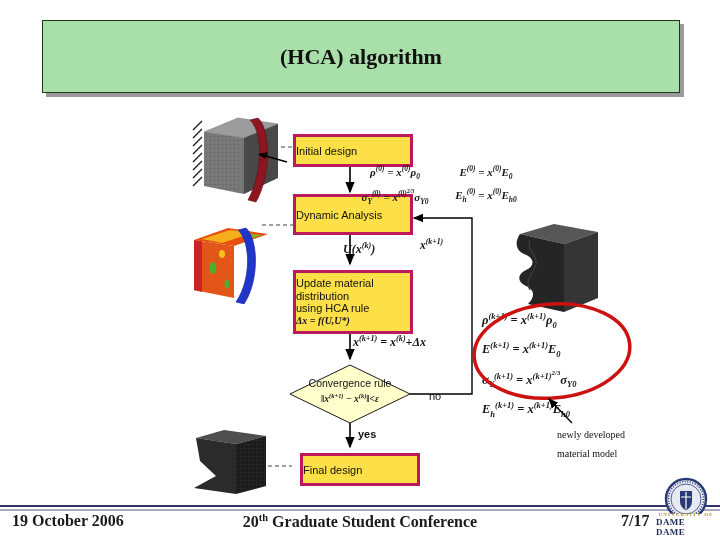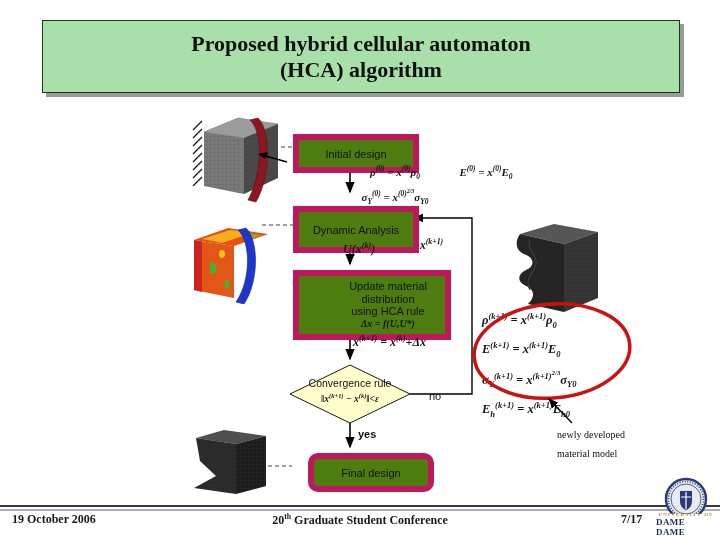--- a/index.html
+++ b/index.html
@@ -6,27 +6,27 @@
   .slide{position:relative;width:720px;height:540px;background:#ffffff;overflow:hidden;
          font-family:"Liberation Serif",serif;color:#111;}
 
   
   .title-box{position:absolute;left:42px;top:20px;width:636px;height:71px;
     background:#a9dfa9;border:1px solid #1d3a1d;box-shadow:4px 4px 0 #9a9a9a;
     display:flex;flex-direction:column;align-items:center;justify-content:center;}
   .title-box .t-line{font-size:22px;font-weight:600;line-height:26px;color:#101010;}
 
   
-  .fbox{position:absolute;background:#4d7c0f;border:6px solid #be185d;z-index:3;
-    display:flex;flex-direction:column;align-items:center;justify-content:center;
+  .fbox{position:absolute;background:#fde047;border:3px solid #be185d;z-index:3;
+    display:flex;flex-direction:column;align-items:flex-start;justify-content:center;
     font-family:"Liberation Sans",sans-serif;font-size:11px;color:#111;text-align:center;}
   .box-initial{left:293px;top:134px;width:114px;height:27px;}
-  .box-dynamic{left:293px;top:206px;width:114px;height:35px;}
-  .box-update{left:293px;top:270px;width:114px;height:58px;line-height:12.5px;padding-left:32px;}
-  .box-final{left:308px;top:453px;width:114px;height:27px;border-radius:10px;}
+  .box-dynamic{left:293px;top:194px;width:114px;height:35px;}
+  .box-update{left:293px;top:270px;width:114px;height:58px;line-height:12.5px;}
+  .box-final{left:300px;top:453px;width:114px;height:27px;}
 
   
   .eq{font-family:"Liberation Serif",serif;font-style:italic;font-weight:bold;color:#151515;}
   .eq sup{font-size:68%;font-style:italic;}
   .eq sub{font-size:68%;font-style:italic;}
   .eq sup sup{font-size:80%;}
   .lbl{position:absolute;z-index:4;}
   .eq-init{width:100px;text-align:center;font-size:11px;line-height:15px;}
   .eq-init-left{left:348px;top:161px;width:94px;}
   .eq-init-right{left:436px;top:161px;}
@@ -42,37 +42,36 @@
   .annotation{left:557px;top:425px;font-size:10px;line-height:19px;color:#101010;}
 
   
   .svg-under{position:absolute;left:0;top:0;z-index:1;}
   .fig{position:absolute;z-index:2;}
   .svg-over{position:absolute;left:0;top:0;z-index:6;pointer-events:none;}
 
   
   .footer-line-navy{position:absolute;left:0;top:505px;width:720px;height:2px;background:#333366;z-index:5;}
   .footer-line-silver{position:absolute;left:0;top:509px;width:720px;height:2px;background:#aab;z-index:5;}
-  .footer-text{position:absolute;top:512px;font-size:12px;font-weight:700;color:#1a1a1a;z-index:5;}
+  .footer-text{position:absolute;top:512px;font-size:16px;font-weight:700;color:#1a1a1a;z-index:5;}
   .footer-date{left:12px;}
   .footer-conf{left:0;width:720px;text-align:center;}
   .footer-conf sup{font-size:65%;}
   .footer-page{left:621px;}
   .logo{position:absolute;left:656px;top:477px;width:60px;height:60px;z-index:7;
         display:flex;flex-direction:column;align-items:center;}
   .logo-univ{font-size:5px;letter-spacing:1.2px;color:#b08f2e;font-weight:700;margin-top:-2px;}
   .logo-name{font-size:9px;letter-spacing:0.4px;color:#1f2d5e;font-weight:700;}
 </style>
 </head>
 <body>
 
 <div class="slide">
 
   <div class="title-box">
-    <div class="t-line">Proposed hybrid cellular automaton</div>
     <div class="t-line">(HCA) algorithm</div>
   </div>
 
   <svg class="svg-under" width="720" height="540">
     <defs>
       <marker id="ah" markerWidth="9" markerHeight="8" refX="6.5" refY="3" orient="auto">
         <path d="M0,0 L7.5,3 L0,6 Z" fill="#000"></path>
       </marker>
     </defs>
 
@@ -177,20 +176,21 @@
     <div class="d1">Convergence rule</div>
     <div class="d2 eq">‖x<sup>(k+1)</sup> − x<sup>(k)</sup>‖&lt;ε</div>
   </div>
 
   <div class="lbl eq eq-init eq-init-left">
     <div>ρ<sup>(0)</sup> = x<sup>(0)</sup>ρ<sub>0</sub></div>
     <div>σ<sub>Y</sub><sup>(0)</sup> = x<sup>(0)<sup>2/3</sup></sup>σ<sub>Y0</sub></div>
   </div>
   <div class="lbl eq eq-init eq-init-right">
     <div>E<sup>(0)</sup> = x<sup>(0)</sup>E<sub>0</sub></div>
+    <div>E<sub>h</sub><sup>(0)</sup> = x<sup>(0)</sup>E<sub>h0</sub></div>
   </div>
   <div class="lbl eq lbl-xk1">x<sup>(k+1)</sup></div>
   <div class="lbl eq lbl-U">U(x<sup>(k)</sup>)</div>
   <div class="lbl eq lbl-xupdate">x<sup>(k+1)</sup> = x<sup>(k)</sup>+Δx</div>
   <div class="lbl lbl-no">no</div>
   <div class="lbl lbl-yes">yes</div>
 
   <div class="lbl eq eq-model">
     <div>ρ<sup>(k+1)</sup> = x<sup>(k+1)</sup>ρ<sub>0</sub></div>
     <div>E<sup>(k+1)</sup> = x<sup>(k+1)</sup>E<sub>0</sub></div>

